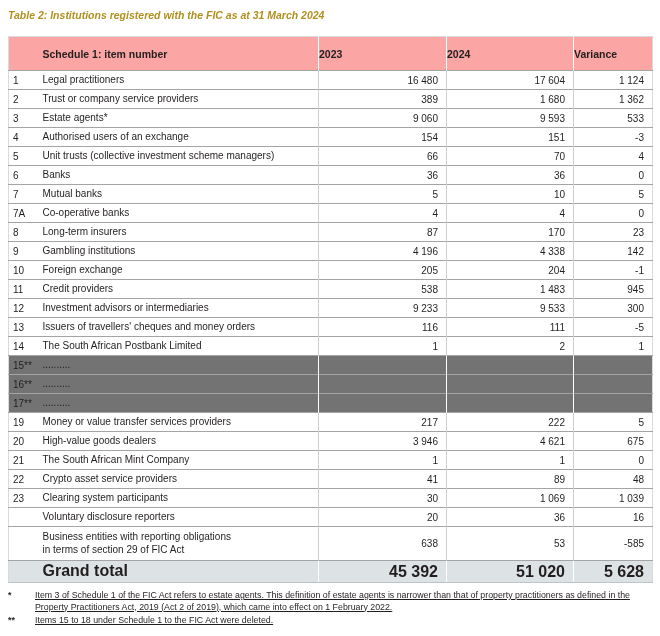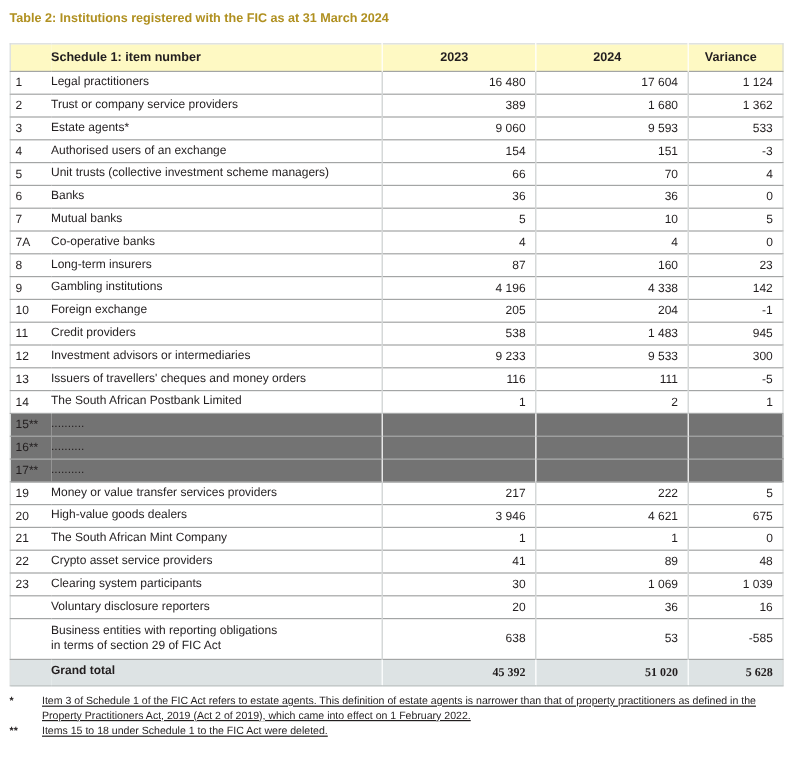--- a/index.html
+++ b/index.html
@@ -9,59 +9,60 @@
     background: #ffffff;
     font-family: "Liberation Sans", sans-serif;
     color: #221e1f;
     -webkit-font-smoothing: antialiased;
   }
   .page { padding: 9px 8px 0 8px; }
 
   .title {
     font-size: 10.5px; font-weight: 700; color: #b09020;
     margin: 0 0 15px 0;
+    font-style: italic;
   }
 
   table.fic {
     width: 644px; border-collapse: collapse; table-layout: fixed;
     border-left: 1px solid #d8dbdb; border-right: 1px solid #d8dbdb;
     border-top: 1px solid #d8dbdb;
   }
   col.c-num  { width: 34px; }
   col.c-item { width: 276px; }
   col.c-2023 { width: 128px; }
   col.c-2024 { width: 127px; }
   col.c-var  { width: 79px; }
 
   thead th {
-    height: 23px; background: #fef9c3;
+    height: 34px; background: #fca5a5;
     font-size: 10.5px; font-weight: 700; color: #221e1f;
   }
   thead th.h-item { text-align: left; padding: 0 0 0 0; }
-  thead th.h-val  { text-align: center; padding: 0 8px 0 0; border-left: 1px solid #ffffff; }
+  thead th.h-val  { text-align: left; padding: 0 8px 0 0; border-left: 1px solid #ffffff; }
   thead th.h-num  { padding: 0; }
 
   tbody td {
     height: 19px; border-top: 1px solid #a3a5a5;
     font-size: 10px; padding: 0; vertical-align: middle;
   }
   td.c-num  { padding-left: 4px; }
   td.c-item { padding-right: 6px; white-space: pre-line; line-height: 12.5px; }
   td.c-val  { text-align: right; padding-right: 8px; border-left: 1px solid #cbcfcf; }
 
   tr.deleted td { background: #737373; }
   tr.deleted td.c-val { border-left-color: #ffffff; }
   tr.tall td { height: 34px; }
 
   tfoot td {
     height: 22px; background: #dde3e4;
     border-top: 1px solid #a3a5a5; border-bottom: 1px solid #bfc4c4;
-    font-size: 10px; font-weight: 700; padding: 0; vertical-align: middle;
-  }
-  tfoot td.c-val { text-align: right; padding-right: 8px; border-left: 1px solid #ffffff; font-family: Liberation Serif, serif; }
+    font-size: 16px; font-weight: 700; padding: 0; vertical-align: middle;
+  }
+  tfoot td.c-val { text-align: right; padding-right: 8px; border-left: 1px solid #ffffff; }
 
   .footnotes { margin-top: 7px; width: 644px; font-size: 8.8px; line-height: 11.5px; }
   .footnote { display: flex; margin-bottom: 2px; }
   .fn-symbol { flex: 0 0 27px; font-weight: 700; }
   .fn-text { flex: 1; text-decoration: underline; }
 </style>
 </head>
 <body>
 
 <div class="page">
@@ -139,21 +140,21 @@
       <td class="c-num">7A</td>
       <td class="c-item">Co-operative banks</td>
       <td class="c-val">4</td>
       <td class="c-val">4</td>
       <td class="c-val">0</td>
     </tr>
         <tr>
       <td class="c-num">8</td>
       <td class="c-item">Long-term insurers</td>
       <td class="c-val">87</td>
-      <td class="c-val">160</td>
+      <td class="c-val">170</td>
       <td class="c-val">23</td>
     </tr>
         <tr>
       <td class="c-num">9</td>
       <td class="c-item">Gambling institutions</td>
       <td class="c-val">4 196</td>
       <td class="c-val">4 338</td>
       <td class="c-val">142</td>
     </tr>
         <tr>

